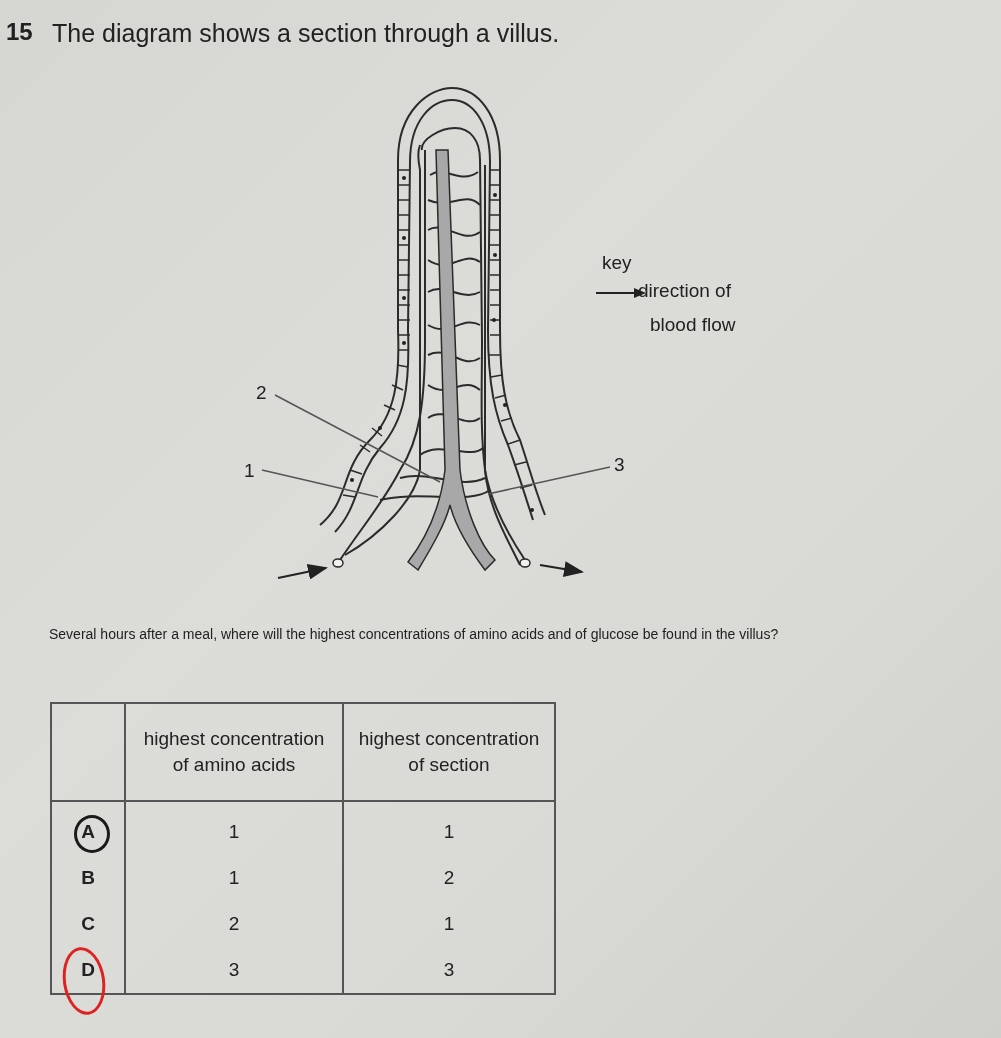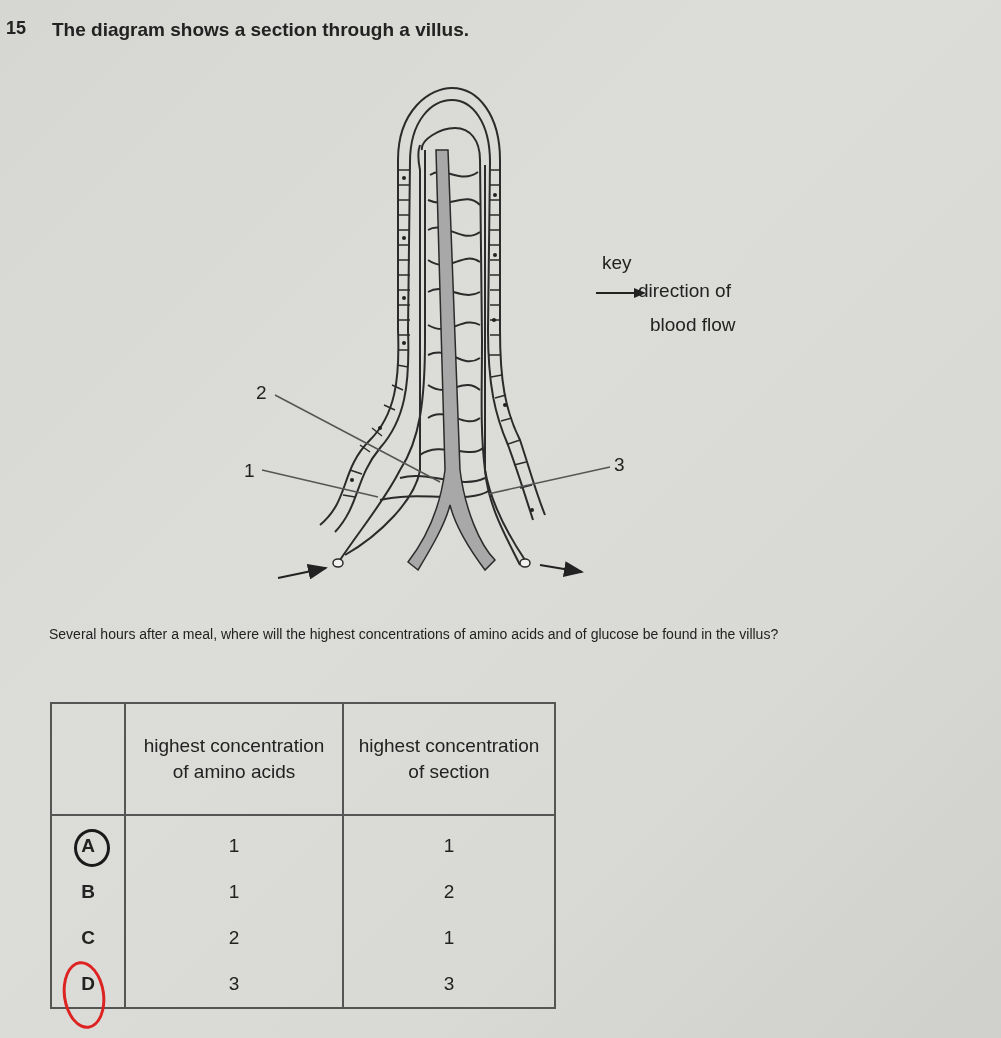--- a/index.html
+++ b/index.html
@@ -3,38 +3,38 @@
 <meta charset="utf-8">
 <style>
   html, body { margin: 0; padding: 0; }
   body {
     width: 1001px; height: 1038px; overflow: hidden;
     background: linear-gradient(135deg, #d6d7d3 0%, #dcdcd8 40%, #d9dad6 70%, #cfd0cc 100%);
     font-family: "Liberation Sans", sans-serif;
     color: #222;
     position: relative;
   }
-  .q-number { position: absolute; left: 6px; top: 18px; font-size: 18px; font-weight: bold; }
-  .q-title { position: absolute; left: 52px; top: 19px; font-size: 19px; font-weight: bold; }
+  .q-number { position: absolute; left: 6px; top: 18px; font-size: 24px; font-weight: bold; }
+  .q-title { position: absolute; left: 52px; top: 19px; font-size: 25px; }
   .diagram { position: absolute; left: 0; top: 60px; }
   .key { position: absolute; left: 590px; top: 250px; font-size: 19px; line-height: 26px; }
   .key-title { position: absolute; left: 12px; top: 0; }
   .key-arrow { position: absolute; left: 6px; top: 38px; }
   .key-label-1 { position: absolute; left: 48px; top: 28px; white-space: nowrap; }
   .key-label-2 { position: absolute; left: 60px; top: 54px; white-space: nowrap; margin-top: 8px; }
   .label { position: absolute; font-size: 19px; }
   .question { position: absolute; left: 49px; top: 621px; width: 940px; font-size: 14px; line-height: 26px; }
   table.answers {
     position: absolute; left: 50px; top: 702px;
     border-collapse: collapse; font-size: 19px;
   }
   table.answers td, table.answers th {
     border: 2px solid #555; font-weight: normal; text-align: center; vertical-align: middle;
   }
-  table.answers th { height: 96px; line-height: 26px; padding: 7px 8px; }
+  table.answers th { height: 96px; line-height: 26px; padding: 0 8px; }
   .col-letter { width: 56px; }
   .col-amino { width: 200px; }
   .col-glucose { width: 194px; }
   table.answers tbody td { border-top: none; border-bottom: none; height: 44px; }
   table.answers tbody tr:first-child td { border-top: 2px solid #555; padding-top: 8px; }
   table.answers tbody tr:last-child td { border-bottom: 2px solid #555; }
   .letter { font-weight: bold; position: relative; display: inline-block; }
   .circle-black {
     position: absolute; left: -7px; top: -6px; width: 30px; height: 32px;
     border: 3px solid #1a1a1a; border-radius: 50%;

